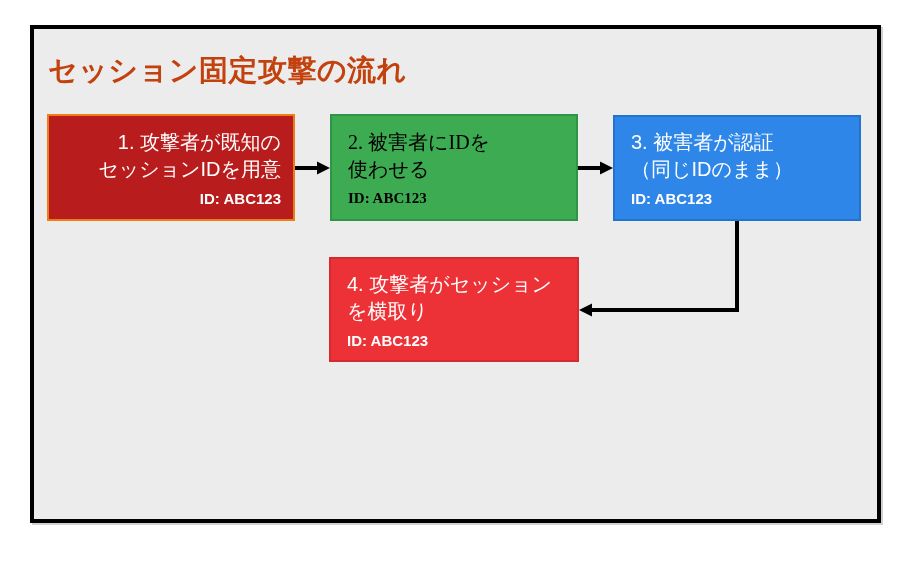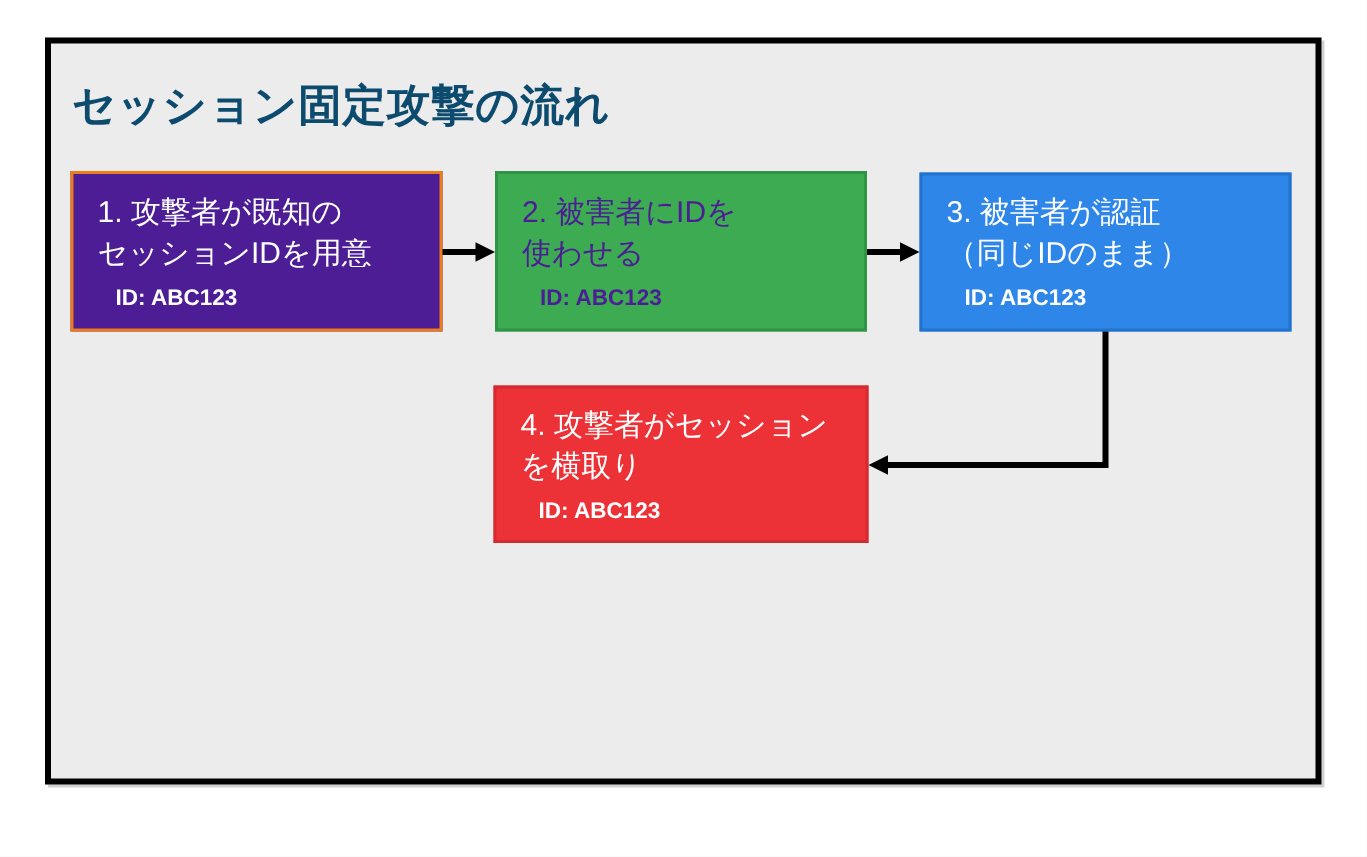--- a/index.html
+++ b/index.html
@@ -19,21 +19,21 @@
   }
   .panel-inner {
     position: relative;
     width: 100%; height: 100%;
   }
   .diagram-title {
     position: absolute;
     left: 14px; top: 22px;
     font-size: 29px;
     font-weight: bold;
-    color: #0c4a6e;
+    color: #c2410c;
     letter-spacing: 0.5px;
     white-space: nowrap;
   }
   .step {
     position: absolute;
     border: 2px solid transparent;
     display: flex;
     flex-direction: column;
     justify-content: center;
     padding: 6px 12px 6px 16px;
@@ -42,21 +42,20 @@
   .step-label {
     font-size: 20px;
     line-height: 27px;
     white-space: pre-line;
     font-weight: 500;
   }
   .step-id {
     font-size: 15px;
     font-weight: bold;
     margin-top: 7px;
-    margin-left: 12px;
   }
   .step-1 { left: 13px;  top: 85px;  width: 248px; height: 107px; }
   .step-2 { left: 296px; top: 85px;  width: 248px; height: 107px; }
   .step-3 { left: 579px; top: 86px;  width: 248px; height: 106px; }
   .step-4 { left: 295px; top: 228px; width: 250px; height: 105px; }
   .arrow {
     position: absolute;
     left: 0; top: 0;
     width: 843px; height: 490px;
     pointer-events: none;
@@ -72,27 +71,27 @@
   }
 </style>
 </head>
 <body style="background: rgb(255, 255, 255);">
 
 <div class="panel" style="background: rgb(236, 236, 236); border-color: rgb(0, 0, 0);">
   <div class="panel-inner">
 
     <div class="diagram-title">セッション固定攻撃の流れ</div>
 
-    <div class="step step-1" style="background: #4c1d95; border-color: rgb(237, 125, 23); color: rgb(255, 255, 255);">
+    <div class="step step-1" style="background: #b91c1c; border-color: rgb(237, 125, 23); color: rgb(255, 255, 255); text-align: right;">
       <div class="step-label">1. 攻撃者が既知の
 セッションIDを用意</div>
       <div class="step-id">ID: ABC123</div>
     </div>
 
-    <div class="step step-2" style="background: rgb(61, 171, 81); border-color: rgb(47, 148, 68); color: #4c1d95;">
+    <div class="step step-2" style="background: rgb(61, 171, 81); border-color: rgb(47, 148, 68); color: #000000; font-family: Liberation Serif, serif;">
       <div class="step-label">2. 被害者にIDを
 使わせる</div>
       <div class="step-id">ID: ABC123</div>
     </div>
 
     <div class="step step-3" style="background: rgb(46, 134, 232); border-color: rgb(34, 114, 206); color: rgb(255, 255, 255);">
       <div class="step-label">3. 被害者が認証
 （同じIDのまま）</div>
       <div class="step-id">ID: ABC123</div>
     </div>

